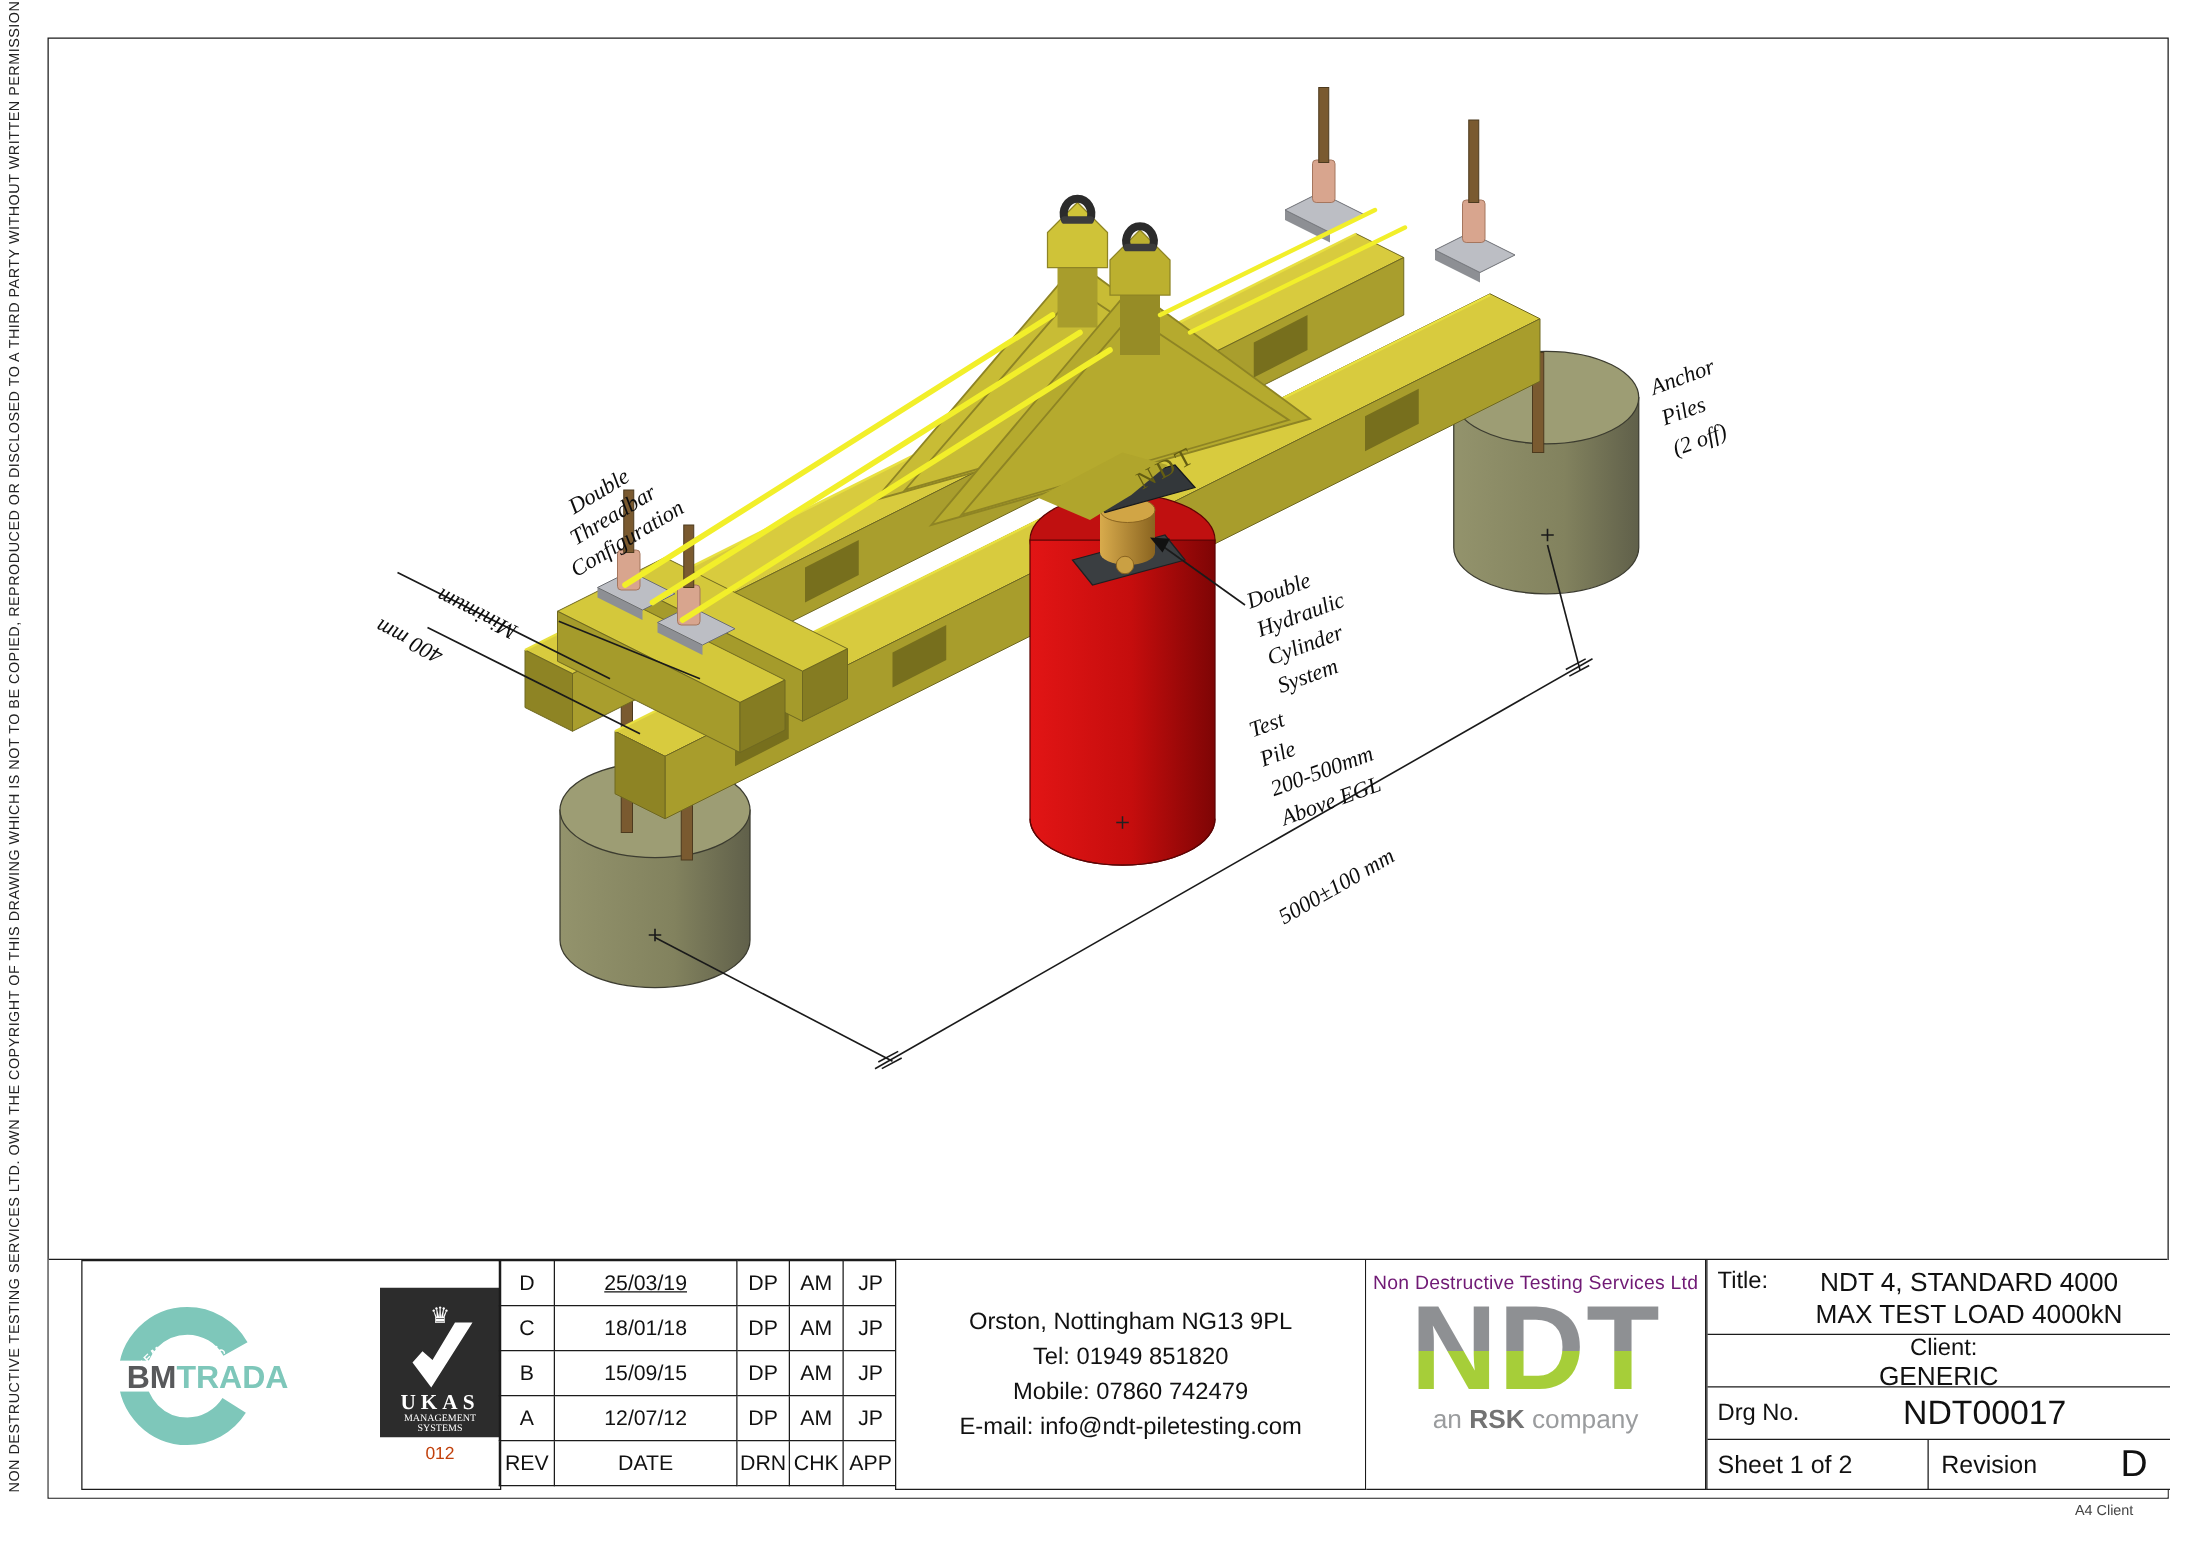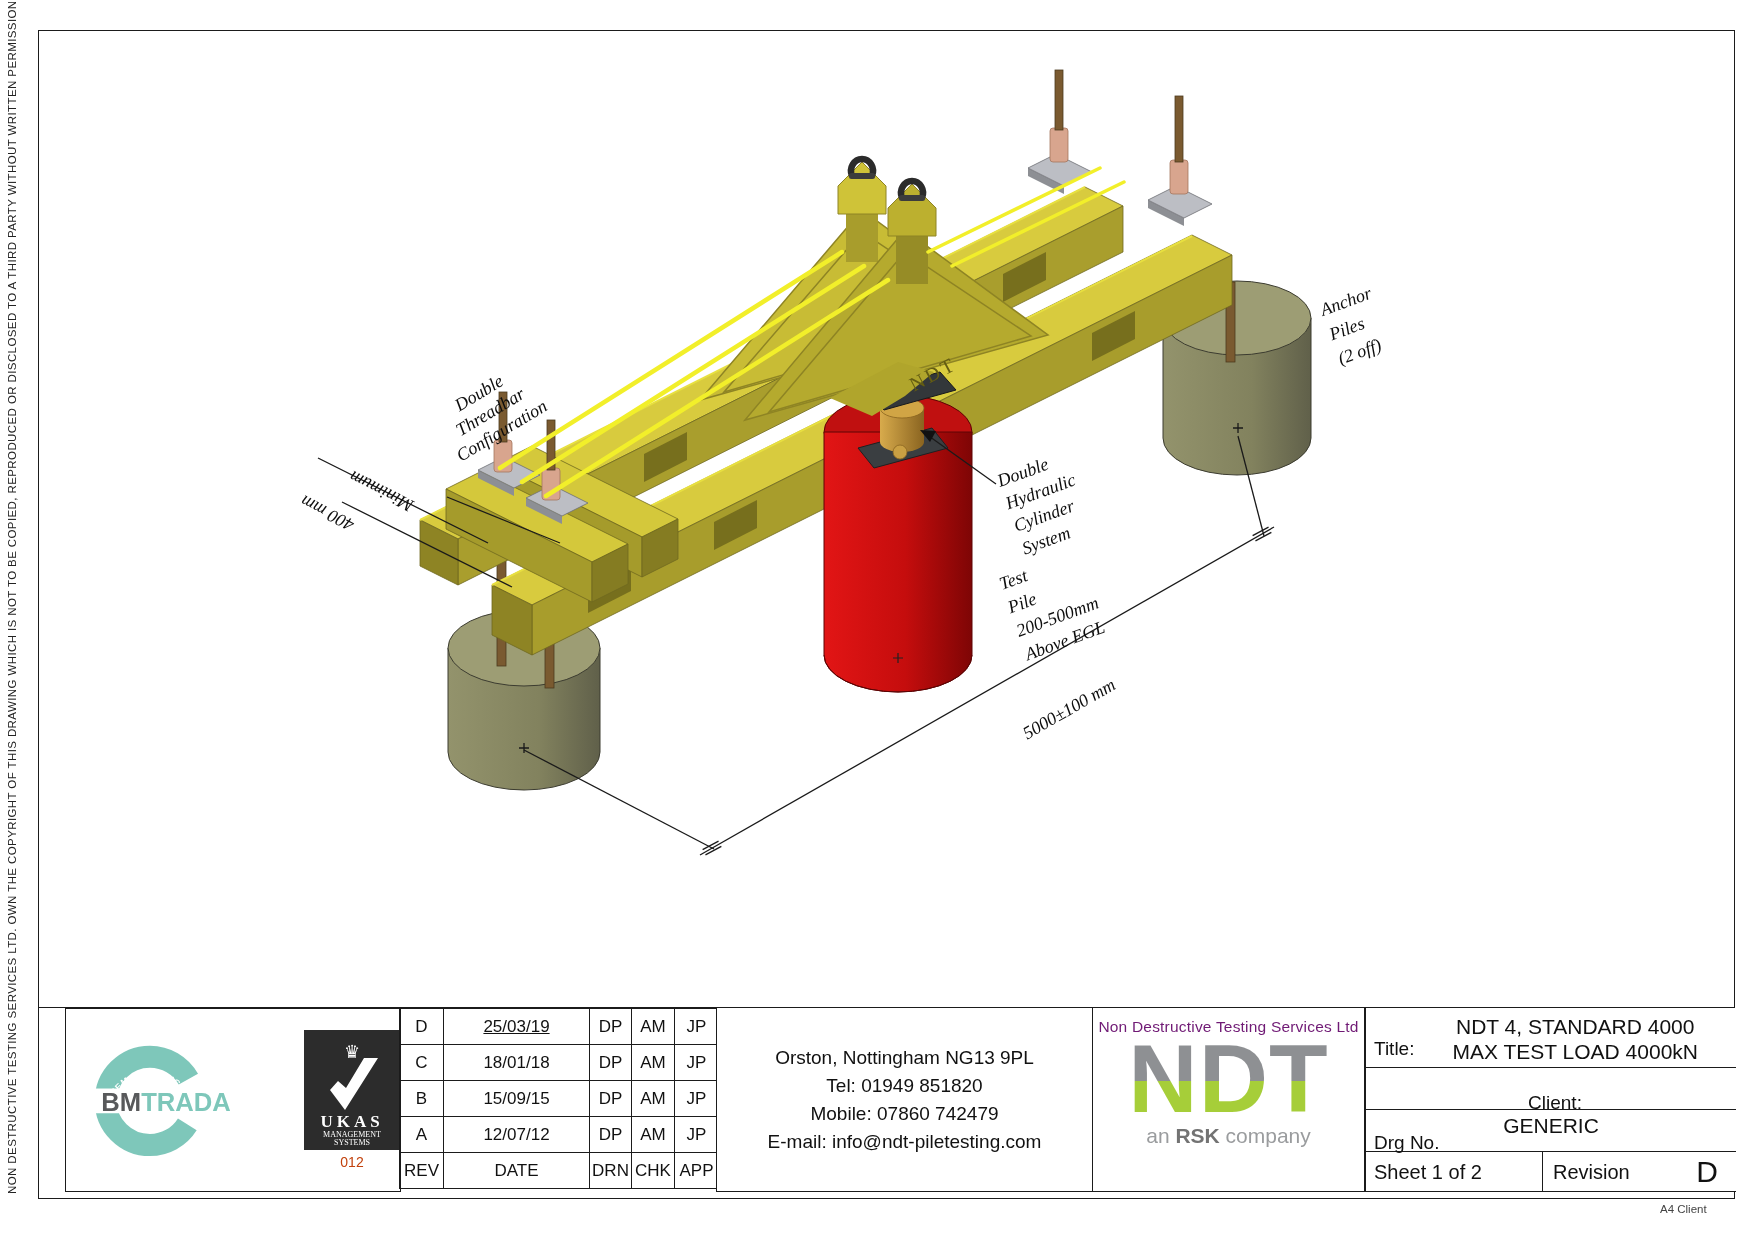--- a/index.html
+++ b/index.html
@@ -32,21 +32,21 @@
         background:linear-gradient(180deg,#8e9093 0 52%,#a6ce39 52% 100%);
         -webkit-background-clip:text;background-clip:text;color:transparent;}
   .brand-tag{font-size:21px;color:#9a9c9e;margin-top:2px;}
   .brand-tag b{color:#737373;font-weight:bold;}
   .titles-box{left:1326px;width:371px;border-left:1.6px solid #1b1b1b;border-bottom:1.6px solid #1b1b1b;font-size:19px;}
   .t-row{box-sizing:border-box;border-bottom:1.6px solid #1b1b1b;display:flex;align-items:center;}
   .t-row.title-row{height:60px;align-items:flex-start;padding-top:6px;}
   .t-row.client-row{height:42px;flex-direction:column;}
   .t-row.drg-row{height:42px;}
   .t-row.last-row{height:40px;border-bottom:none;padding:0;}
-  .t-label{padding-left:8px;white-space:nowrap;margin-top:24px;}
+  .t-label{padding-left:8px;white-space:nowrap;}
   .title-val{flex:1;text-align:center;font-size:21px;line-height:25px;}
   .client-val{flex:1;text-align:center;font-size:21px;}
   .drg-val{flex:1;text-align:center;font-size:27px;}
   .sheet-cell{width:176px;height:100%;display:flex;align-items:center;padding-left:8px;box-sizing:border-box;font-size:20px;}
   .rev-cell{flex:1;height:100%;border-left:1.6px solid #1b1b1b;display:flex;align-items:center;
         justify-content:space-between;padding:0 18px 0 10px;box-sizing:border-box;font-size:20px;}
   .rev-letter{font-size:30px;}
 </style>
 </head>
 <body>
@@ -336,20 +336,21 @@
             <span>NDT 4, STANDARD 4000</span><br>
             <span>MAX TEST LOAD 4000kN</span>
           </span>
         </div>
         <div class="t-row client-row">
           <span class="t-label">Client:</span>
           <span class="client-val">GENERIC</span>
         </div>
         <div class="t-row drg-row">
           <span class="t-label">Drg No.</span>
+          <span class="drg-val">NDT00017</span>
         </div>
         <div class="t-row last-row">
           <div class="sheet-cell">Sheet 1 of 2</div>
           <div class="rev-cell">
             <span>Revision</span>
             <span class="rev-letter">D</span>
           </div>
         </div>
       </div>
 

